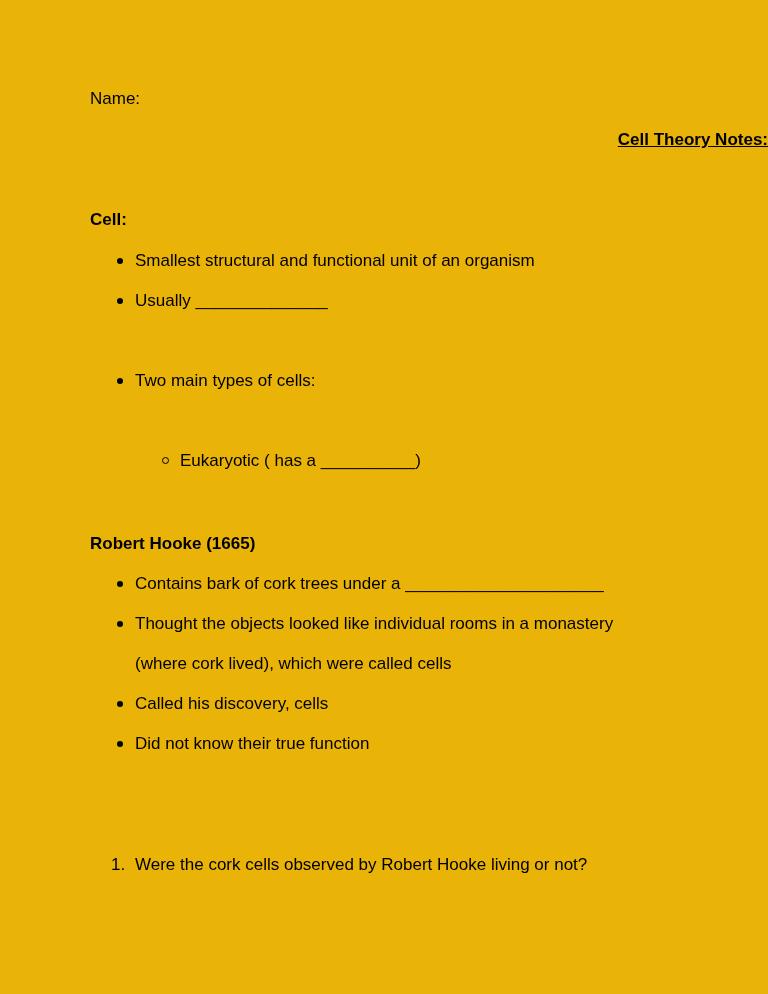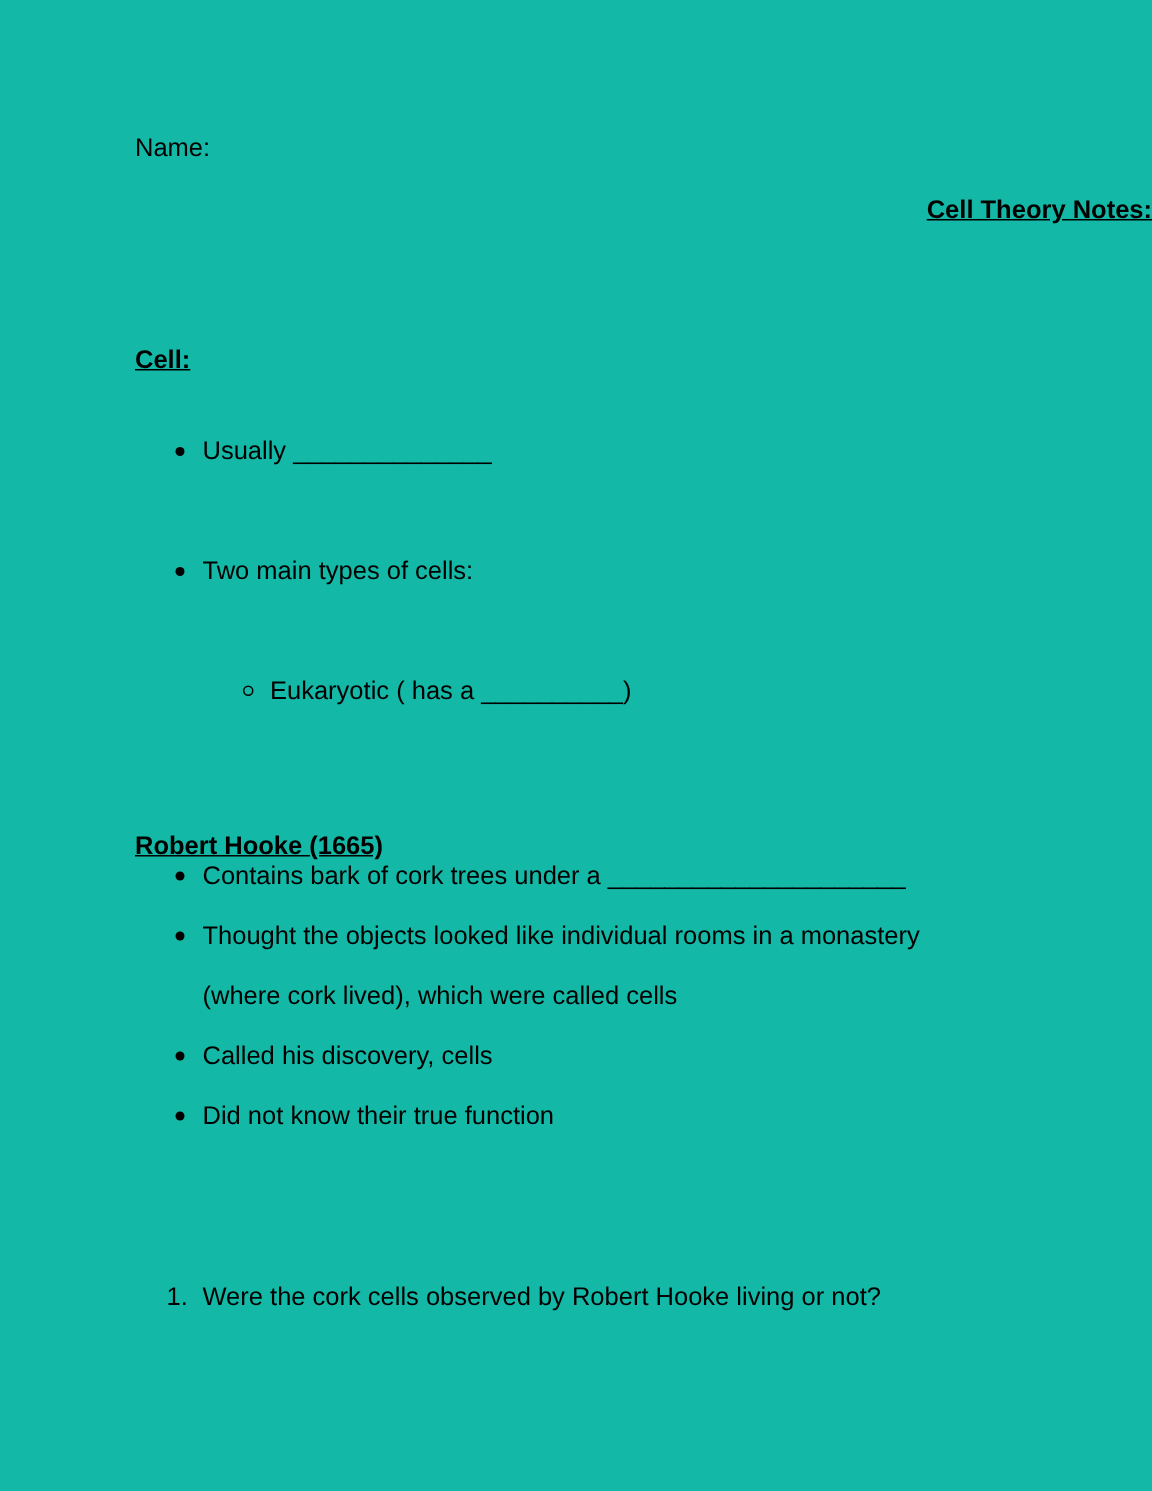--- a/index.html
+++ b/index.html
@@ -4,21 +4,21 @@
 <style>
   html, body {
     margin: 0;
     padding: 0;
     background: #ffffff;
   }
   .page {
     position: relative;
     width: 768px;
     height: 994px;
-    background: #14b8a6;
+    background: #eab308;
     font-family: "Liberation Sans", sans-serif;
     font-size: 17px;
     color: #000000;
     overflow: hidden;
   }
   .line {
     position: absolute;
     left: 90px;
     right: 90px;
     line-height: 22px;
@@ -26,22 +26,20 @@
   }
   .title-line {
     left: 0;
     right: 0;
     text-align: right;
     font-weight: bold;
     text-decoration: underline;
   }
   .heading {
     font-weight: bold;
-    text-decoration: underline;
-    margin-top: 20px;
   }
   .bullet-l1 { padding-left: 45px; }
   .bullet-l2 { padding-left: 90px; }
   .bullet-cont { padding-left: 45px; }
   .dot {
     position: absolute;
     left: 27px;
     top: 8px;
     width: 6px;
     height: 6px;
@@ -69,20 +67,24 @@
 <body>
 
 <div class="page">
 
   <div class="line" style="top:88px">Name:</div>
 
   <div class="line title-line" style="top:129px">Cell Theory Notes:</div>
 
   <div class="line heading" style="top:209px">Cell:</div>
 
+  <div class="line bullet-l1" style="top:250px">
+    <span class="dot"></span>
+    <span>Smallest structural and functional unit of an organism</span>
+  </div>
   <div class="line bullet-l1" style="top:290px">
     <span class="dot"></span>
     <span>Usually ______________</span>
   </div>
   <div class="line bullet-l1" style="top:370px">
     <span class="dot"></span>
     <span>Two main types of cells:</span>
   </div>
 
   <div class="line bullet-l2" style="top:450px">

